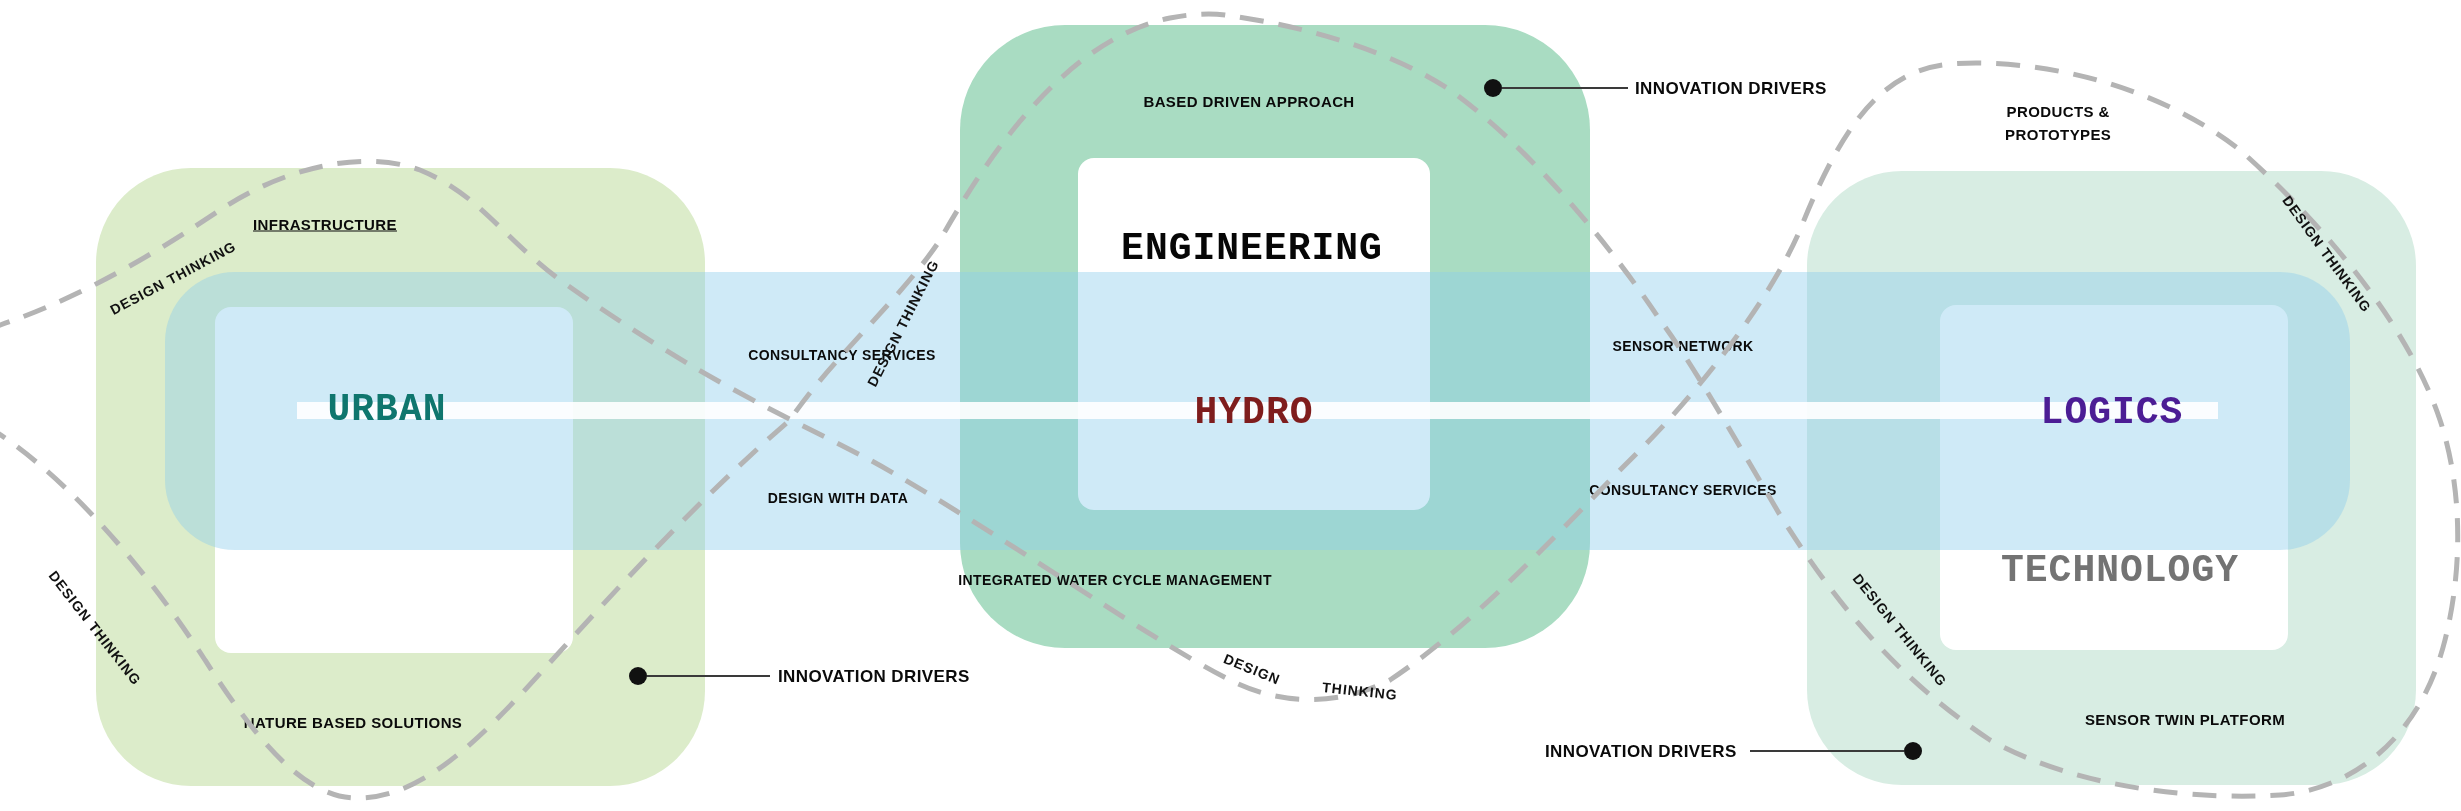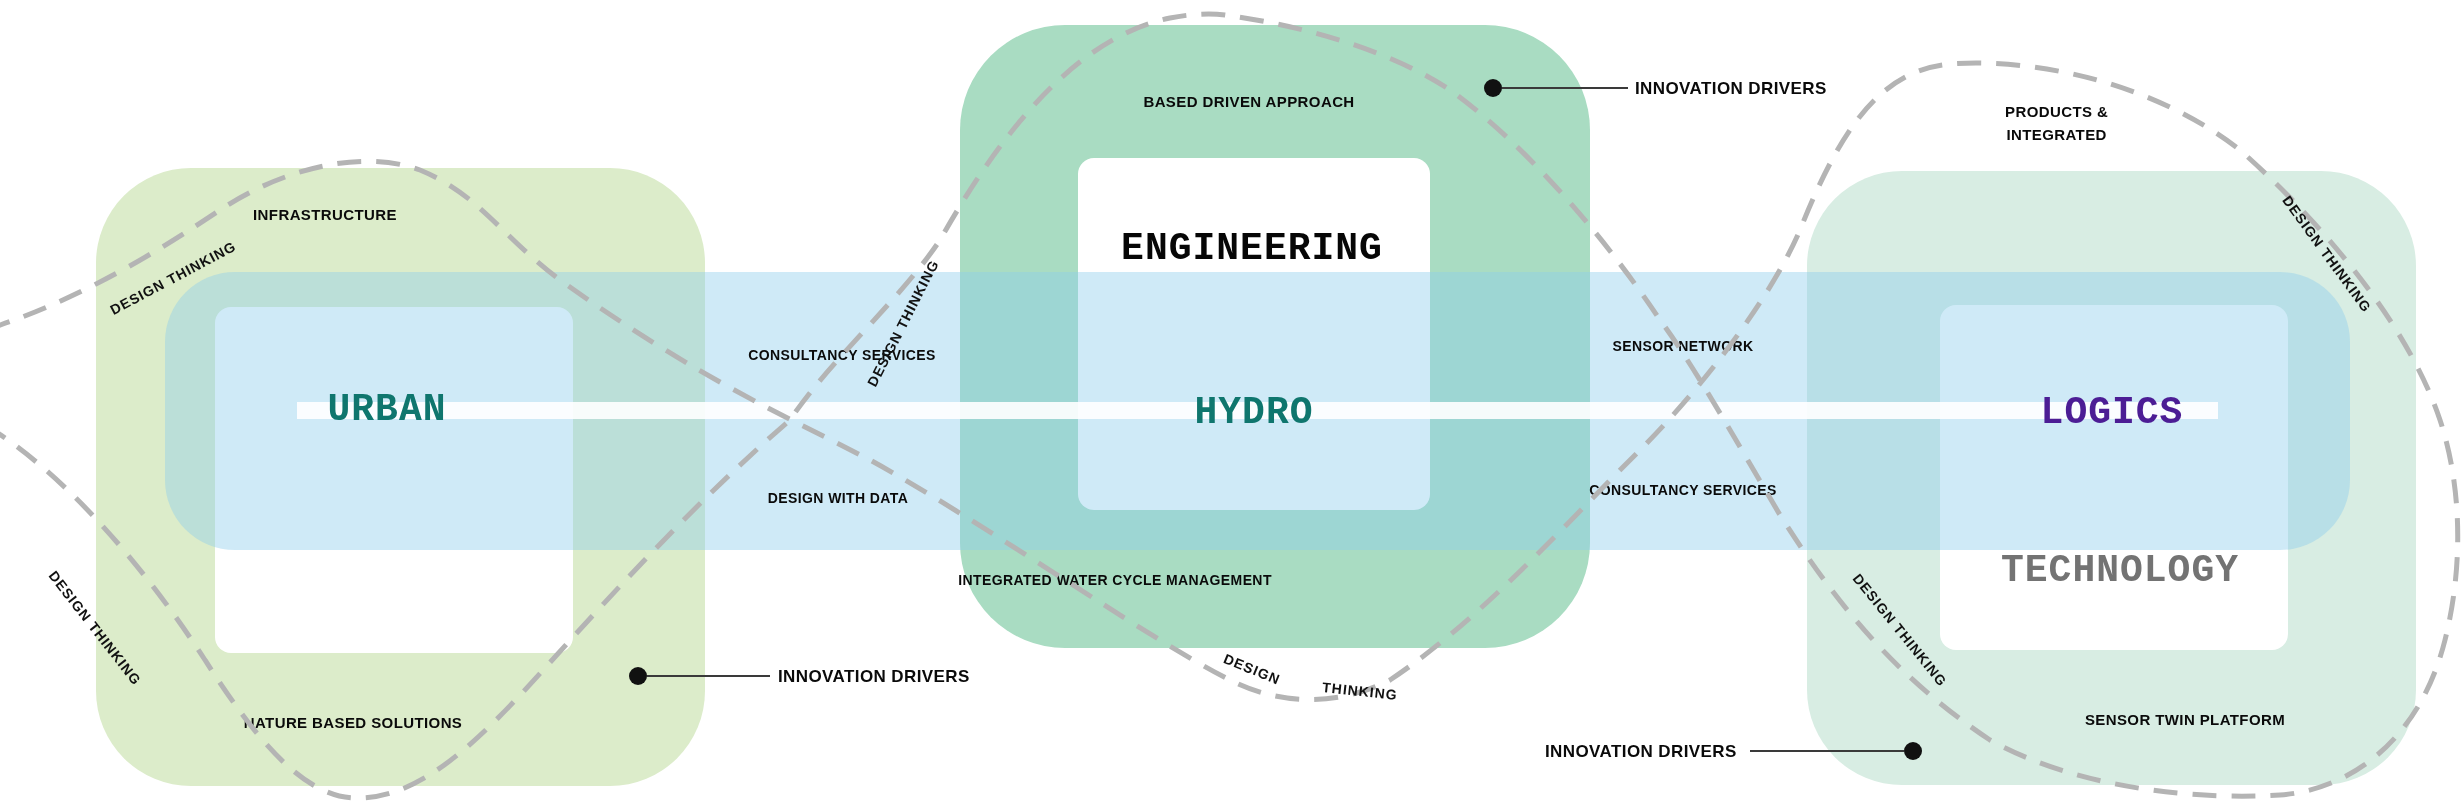--- a/index.html
+++ b/index.html
@@ -28,29 +28,29 @@
   <div class="abs inner" style="left:1078px;top:158px;width:352px;height:352px;"></div>
   <div class="abs inner" style="left:1940px;top:305px;width:348px;height:345px;"></div>
 
   <div class="abs" style="left:165px;top:272px;width:2185px;height:278px;border-radius:70px;
               background:rgba(140,205,235,0.42);"></div>
 
   <div class="abs" style="left:297px;top:402px;width:1921px;height:17px;background:rgba(255,255,255,0.9);"></div>
 
   <div class="abs bigword" style="left:387px;top:409px;color:#0f766e;">URBAN</div>
   <div class="abs bigword" style="left:1252px;top:248px;color:#060606;">ENGINEERING</div>
-  <div class="abs bigword" style="left:1254px;top:412px;color:#0f766e;">HYDRO</div>
+  <div class="abs bigword" style="left:1254px;top:412px;color:#7f1d1d;">HYDRO</div>
   <div class="abs bigword" style="left:2112px;top:412px;color:#4c1d95;">LOGICS</div>
   <div class="abs bigword" style="left:2120px;top:570px;color:#737373;">TECHNOLOGY</div>
 
-  <div class="abs caption center" style="left:325px;top:214px;">INFRASTRUCTURE</div>
+  <div class="abs caption center" style="left:325px;top:224px;text-decoration:underline;">INFRASTRUCTURE</div>
   <div class="abs caption center" style="left:1249px;top:101px;">BASED DRIVEN APPROACH</div>
   <div class="abs caption" style="left:2005px;top:100px;line-height:23px;text-align:center;">
     <div>PRODUCTS  &amp;</div>
-    <div>INTEGRATED</div>
+    <div>PROTOTYPES</div>
   </div>
   <div class="abs caption center" style="left:842px;top:355px;font-size:14px;">CONSULTANCY SERVICES</div>
   <div class="abs caption center" style="left:838px;top:498px;font-size:14px;">DESIGN WITH DATA</div>
   <div class="abs caption center" style="left:1683px;top:346px;font-size:14px;">SENSOR NETWORK</div>
   <div class="abs caption center" style="left:1683px;top:490px;font-size:14px;">CONSULTANCY SERVICES</div>
   <div class="abs caption center" style="left:1115px;top:580px;font-size:14px;">INTEGRATED WATER CYCLE MANAGEMENT</div>
   <div class="abs caption center" style="left:353px;top:722px;">NATURE BASED SOLUTIONS</div>
   <div class="abs caption center" style="left:2185px;top:719px;">SENSOR TWIN PLATFORM</div>
 
   <svg width="2461" height="811">

